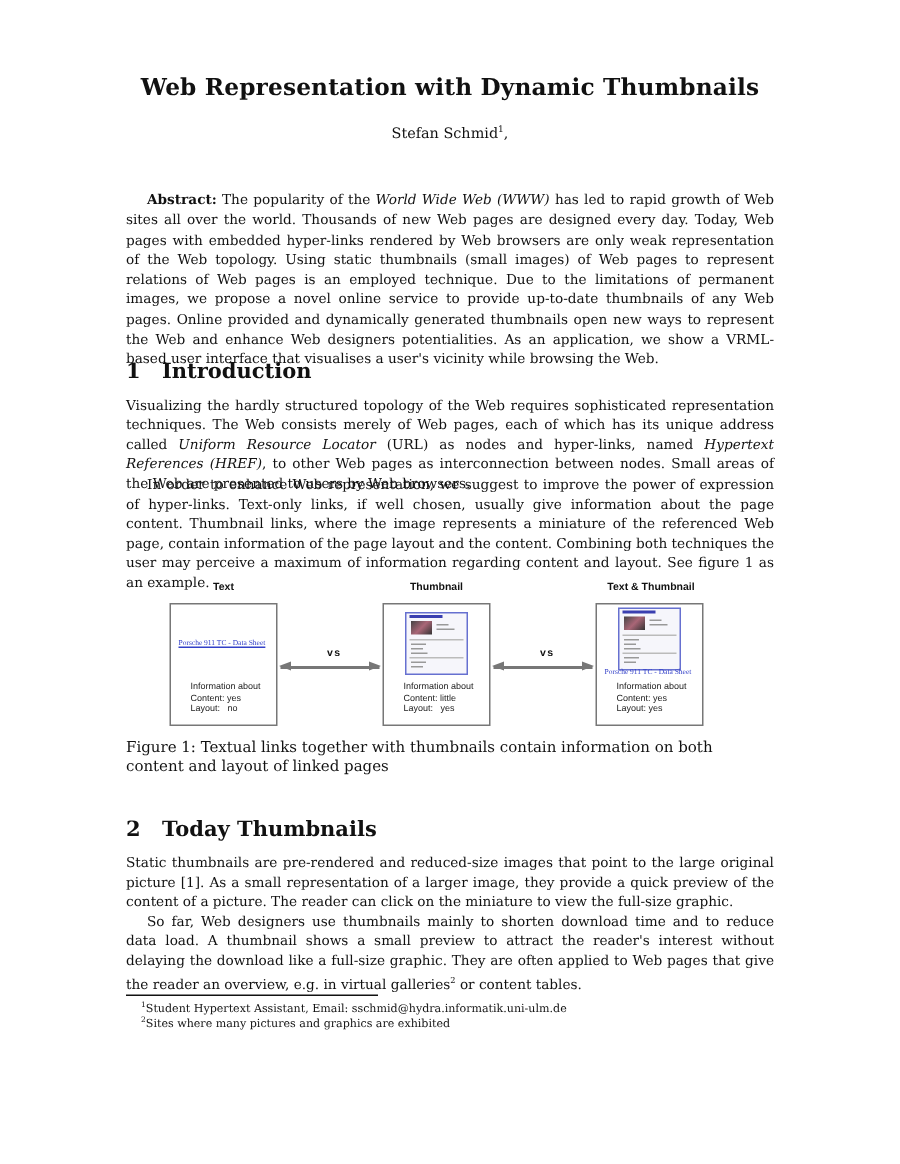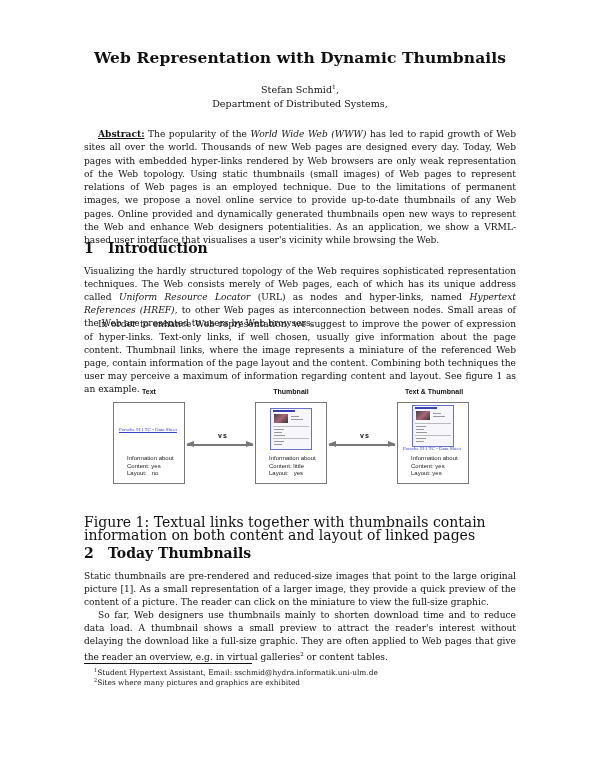--- a/index.html
+++ b/index.html
@@ -3,53 +3,52 @@
   <meta charset="utf-8">
   <style>
     html, body { margin: 0; padding: 0; background: #ffffff; }
     body { width: 600px; height: 776px; position: relative; overflow: hidden;
       font-family: "DejaVu Serif", "Liberation Serif", serif; color: #111; }
     .abs { position: absolute; }
     .title { left: 0; width: 600px; top: 48px; text-align: center; font-size: 15.5px; font-weight: bold; letter-spacing: 0.1px; }
     .author { left: 0; width: 600px; top: 80px; text-align: center; font-size: 9.6px; line-height: 13.5px; }
     .author sup { font-size: 6px; }
     .abstract { left: 84px; width: 432px; top: 127px; font-size: 9.1px; line-height: 13.3px; text-align: justify; }
-    .abstract .lbl { font-weight: bold; padding-left: 14px; text-decoration: underline; }
+    .abstract .lbl { font-weight: bold; padding-left: 14px; }
     .section-h { left: 84px; font-size: 14px; font-weight: bold; }
     .section-h .num { display: inline-block; width: 24px; }
     .para { left: 84px; width: 432px; font-size: 9.1px; line-height: 13.1px; text-align: justify; }
     .para .indent { display: inline-block; width: 14px; }
     i { font-style: italic; }
     .fig { left: 84px; width: 432px; top: 388px; height: 98px; font-family: "Liberation Sans", "DejaVu Sans", sans-serif; }
     .fig-label { position: absolute; top: 0; font-size: 7px; font-weight: bold; text-align: center; }
     .fig-box { position: absolute; top: 14px; width: 70px; height: 80px; border: 1px solid #777; background: #fff; }
     .fig-box .info { position: absolute; left: 13px; font-size: 6px; line-height: 7.5px; color: #222; }
     .fig-box .linktext { position: absolute; font-family: "Liberation Serif", serif; font-size: 5px; color: #3340c8; text-decoration: underline; white-space: nowrap; }
     .thumb { position: absolute; border: 1.5px solid #6670d0; background: #f6f6fb; }
     .thumb .bar { position: absolute; left: 2px; top: 1px; height: 2px; width: 55%; background: #3a3fb0; }
     .thumb .img { position: absolute; left: 3px; top: 5px; width: 14px; height: 9px; background: linear-gradient(135deg, #444 0%, #aa6677 50%, #333 100%); }
     .thumb .ln { position: absolute; height: 1px; background: #999; }
     .thumb .sep { position: absolute; left: 2px; right: 2px; height: 1px; background: #bbb; }
     .arrow { position: absolute; height: 1.5px; background: #777; }
     .arrow::before, .arrow::after { content: ""; position: absolute; top: -3px; border-top: 3.5px solid transparent; border-bottom: 3.5px solid transparent; }
     .arrow::before { left: -1px; border-right: 8px solid #777; }
     .arrow::after { right: -1px; border-left: 8px solid #777; }
     .vs { position: absolute; font-size: 7px; font-weight: bold; letter-spacing: 1px; }
-    .caption { left: 84px; width: 432px; top: 492px; font-size: 14px; line-height: 13.1px; margin-top: 24px; }
+    .caption { left: 84px; width: 432px; top: 492px; font-size: 10px; line-height: 13.1px; }
     .fn-rule { left: 84px; top: 663px; width: 168px; height: 1.3px; background: #111; }
     .footnote { left: 94px; font-size: 7.4px; line-height: 9.5px; }
     .footnote sup { font-size: 5px; }
   </style>
 </head>
 <body>
 
 <div class="abs title">Web Representation with Dynamic Thumbnails</div>
 <div class="abs author">
   <div><span>Stefan Schmid</span><sup>1</sup><span>,</span></div>
-  <div>Department of Distributed Systems,</div>
 </div>
 
 <div class="abs abstract"><span class="lbl">Abstract:</span><span> The popularity of the </span><i>World Wide Web (WWW)</i><span> has led to rapid growth of Web sites all over the world. Thousands of new Web pages are designed every day. Today, Web pages with embedded hyper-links rendered by Web browsers are only weak representation of the Web topology. Using static thumbnails (small images) of Web pages to represent relations of Web pages is an employed technique. Due to the limitations of permanent images, we propose a novel online service to provide up-to-date thumbnails of any Web pages. Online provided and dynamically generated thumbnails open new ways to represent the Web and enhance Web designers potentialities. As an application, we show a VRML-based user interface that visualises a user's vicinity while browsing the Web.</span></div>
 
 <div class="abs section-h" style="top:240px;"><span class="num">1</span><span>Introduction</span></div>
 <div class="abs para" style="top:265px;"><span>Visualizing the hardly structured topology of the Web requires sophisticated representation techniques. The Web consists merely of Web pages, each of which has its unique address called </span><i>Uniform Resource Locator</i><span> (URL) as nodes and hyper-links, named </span><i>Hypertext References (HREF)</i><span>, to other Web pages as interconnection between nodes. Small areas of the Web are presented to users by Web browsers.</span></div>
 <div class="abs para" style="top:318px;"><span class="indent"></span><span>In order to enhance Web representation, we suggest to improve the power of expression of hyper-links. Text-only links, if well chosen, usually give information about the page content. Thumbnail links, where the image represents a miniature of the referenced Web page, contain information of the page layout and the content. Combining both techniques the user may perceive a maximum of information regarding content and layout. See figure 1 as an example.</span></div>
 
 <div class="abs fig">
 

